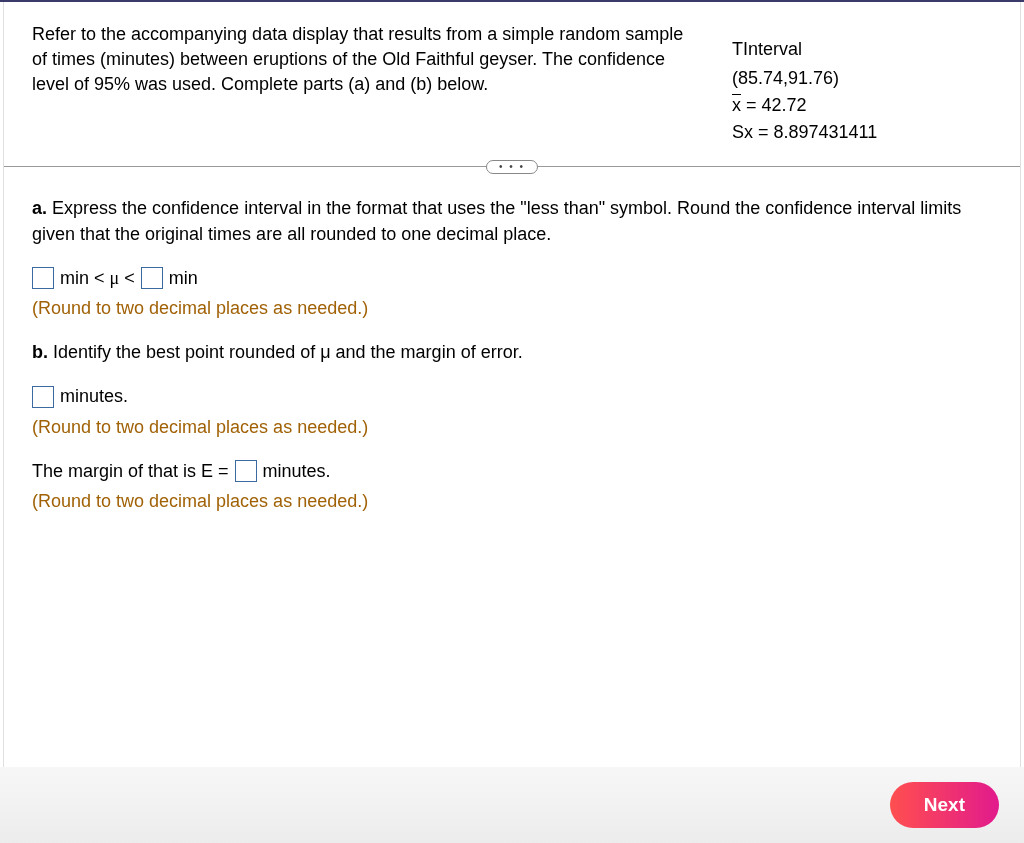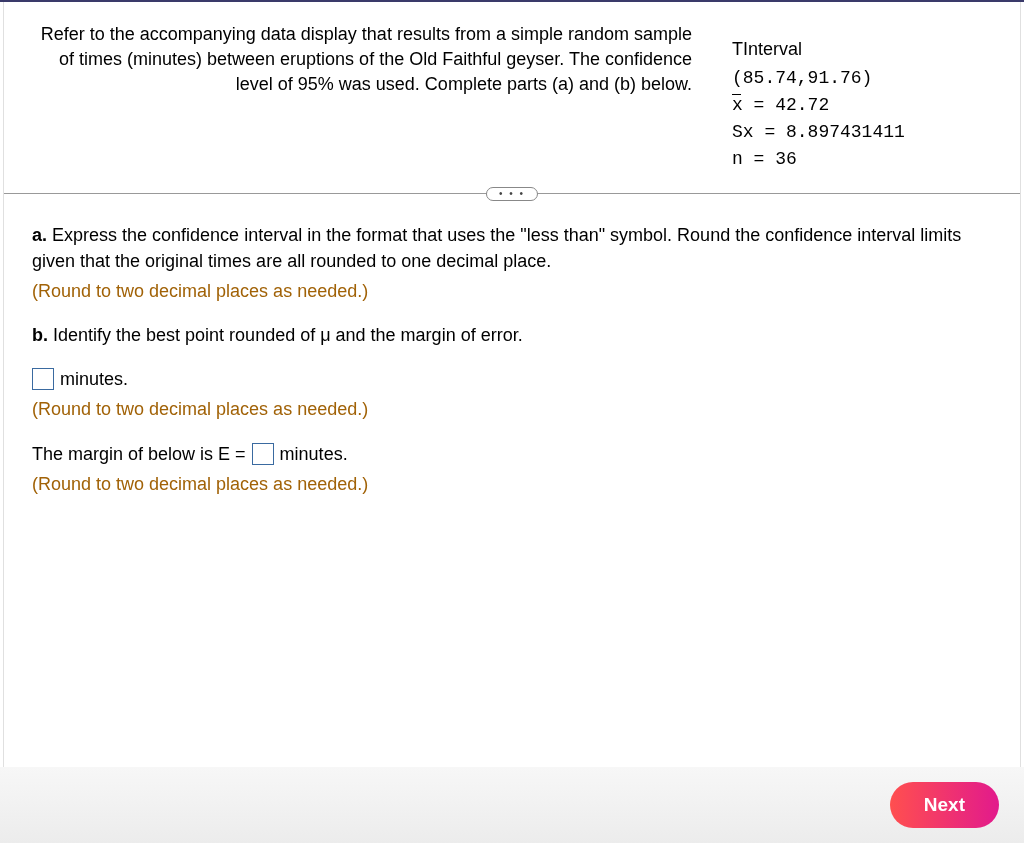--- a/index.html
+++ b/index.html
@@ -30,34 +30,32 @@
       position: relative;
     }
     .question-header {
       display: flex;
       gap: 40px;
       margin-bottom: 20px;
     }
     .question-text {
       flex: 1;
       line-height: 1.4;
-      text-align: right;
     }
     .data-display {
       width: 260px;
       line-height: 1.5;
     }
     .data-title {
       text-align: left;
       margin-bottom: 2px;
       margin-top: 14px;
     }
     .data-line {
       margin-left: 0;
-      font-family: Liberation Mono, monospace;
     }
     .xbar {
       position: relative;
     }
     .xbar::before {
       content: "";
       position: absolute;
       top: -1px;
       left: 0;
       width: 9px;
@@ -147,45 +145,50 @@
 
 <div class="content-area">
 
   <div class="question-header">
     <div class="question-text">Refer to the accompanying data display that results from a simple random sample of times (minutes) between eruptions of the Old Faithful geyser. The confidence level of 95% was used. Complete parts (a) and (b) below.</div>
     <div class="data-display">
       <div class="data-title">TInterval</div>
       <div class="data-line">(85.74,91.76)</div>
       <div class="data-line"><span class="xbar">x = 42.72</span></div>
       <div class="data-line">Sx = 8.897431411</div>
-      <div class="data-line">n = 36</div>
     </div>
   </div>
 
   <div class="divider-wrap">
     <hr class="divider-line">
     <button class="more-btn">• • •</button>
   </div>
 
   <div class="part">
     <span class="part-label">a.</span><span> Express the confidence interval in the format that uses the "less than" symbol. Round the confidence interval limits given that the original times are all rounded to one decimal place.</span>
+    <div class="answer-line">
+      <input type="text" class="input-box" style="">
+      <span><span>min &lt; </span><span class="mu">μ</span><span> &lt; </span></span>
+      <input type="text" class="input-box" style="">
+      <span>min</span>
+    </div>
     <div class="hint">(Round to two decimal places as needed.)</div>
   </div>
 
   <div class="part">
     <span class="part-label">b.</span><span> Identify the best point rounded of μ and the margin of error.</span>
 
     <div class="answer-line">
       <input type="text" class="input-box" style="">
       <span> minutes.</span>
     </div>
     <div class="hint">(Round to two decimal places as needed.)</div>
 
     <div class="answer-line">
-      <span>The margin of below is E = </span>
+      <span>The margin of that is E = </span>
       <input type="text" class="input-box" style="">
       <span> minutes.</span>
     </div>
     <div class="hint">(Round to two decimal places as needed.)</div>
   </div>
 
 </div>
 
 <div class="footer">
   <button class="next-btn">Next</button>

